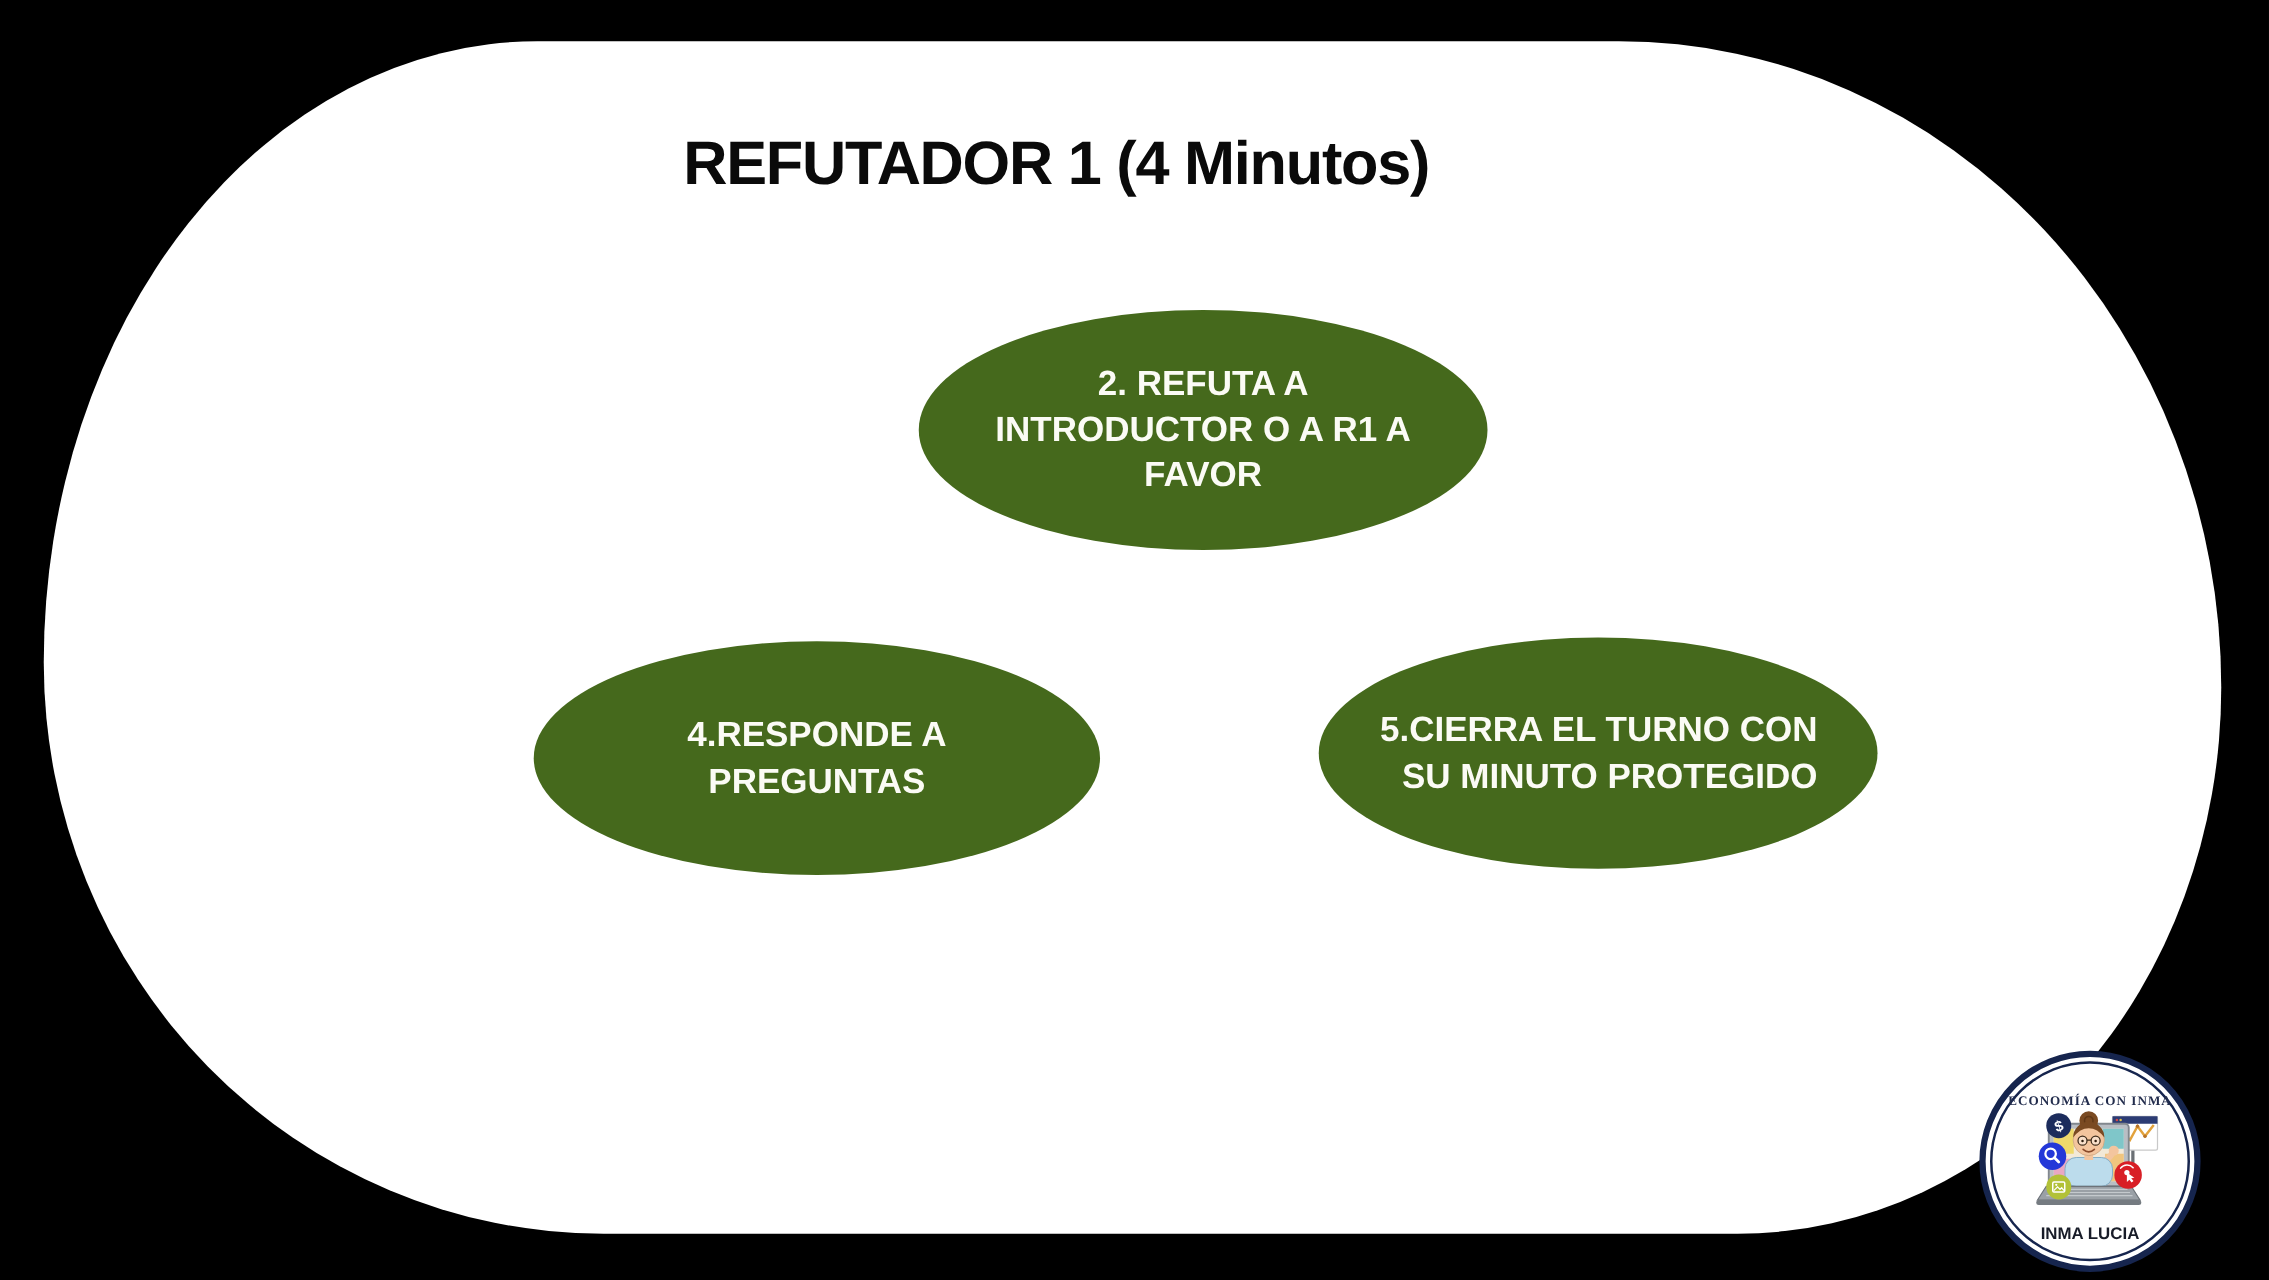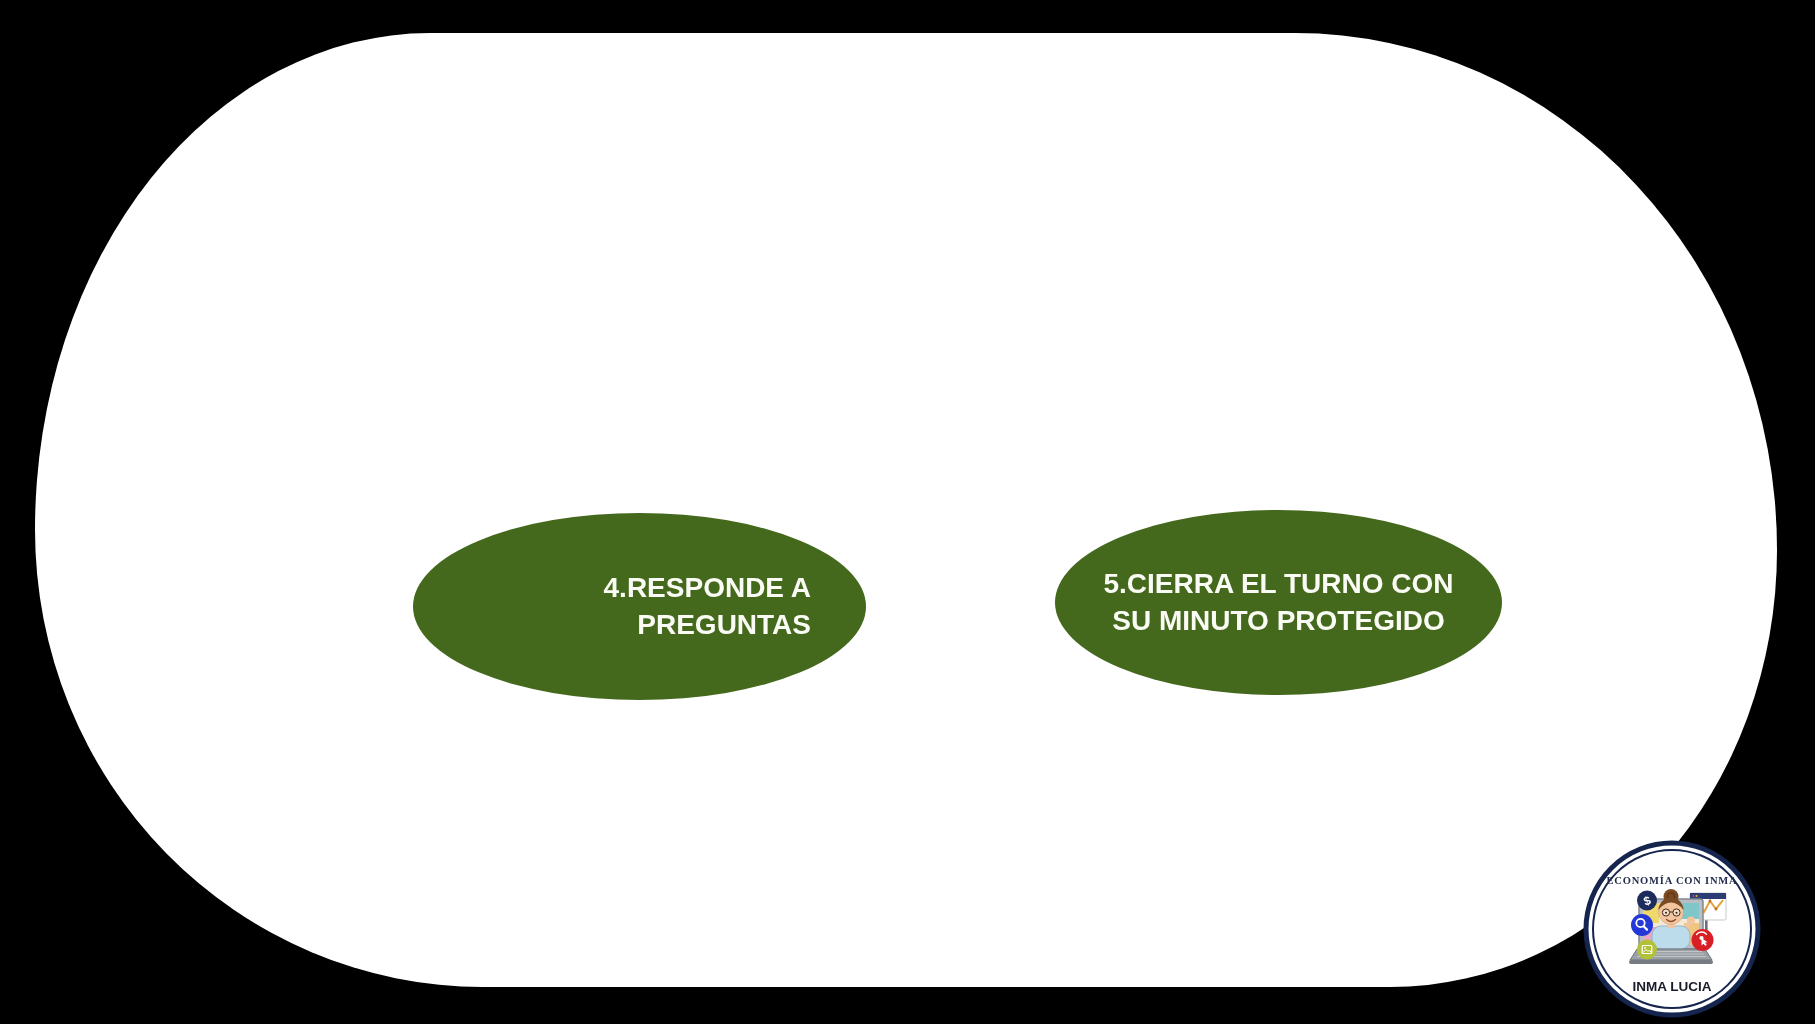--- a/index.html
+++ b/index.html
@@ -22,33 +22,37 @@
     position:absolute;border-radius:50%;
     background:var(--bubble,#45691c);
     color:var(--bubble-text,#fbfbf5);
     display:flex;align-items:center;justify-content:center;
     text-align:center;font-weight:700;font-size:28px;line-height:1.32;
     box-sizing:border-box;
   }
   .e1{left:260px;top:253px;width:420px;height:185px;padding:0 45px;}
   .e2{left:735px;top:248px;width:455px;height:192px;padding:0 55px;}
   .e3{left:1193px;top:232px;width:467px;height:188px;padding:0 35px;}
-  .e4{left:413px;top:513px;width:453px;height:187px;padding:0 55px;text-align:right;}
-  .e5{left:1055px;top:510px;width:447px;height:185px;padding:0 48px;}
+  .e4{left:427px;top:513px;width:453px;height:187px;padding:0 55px;}
+  .e5{left:1055px;top:510px;width:447px;height:185px;padding:0 48px;text-align:right;}
   .logo{position:absolute;left:1582px;top:839px;width:180px;height:180px;}
   .logo svg{display:block;width:100%;height:100%;}
 </style>
 </head>
 <body style="--background: #000000; --panel: #ffffff; --bubble: #45691c; --bubble-text: #fbfbf5; --title-text: #0a0a0a; --logo-ring: #16254e;">
 
 <div class="stage">
 
   <div class="panel"></div>
 
+  <div class="slide-title">REFUTADOR 1 (4 Minutos)</div>
 
+  <div class="bubble e2">
+    <span>2. REFUTA A INTRODUCTOR O A R1 A FAVOR</span>
+  </div>
   <div class="bubble e4">
     <span>4.RESPONDE A PREGUNTAS</span>
   </div>
   <div class="bubble e5">
     <span>5.CIERRA EL TURNO CON SU MINUTO PROTEGIDO</span>
   </div>
 
   <div class="logo">
     <svg viewBox="0 0 180 180" xmlns="http://www.w3.org/2000/svg">
 

